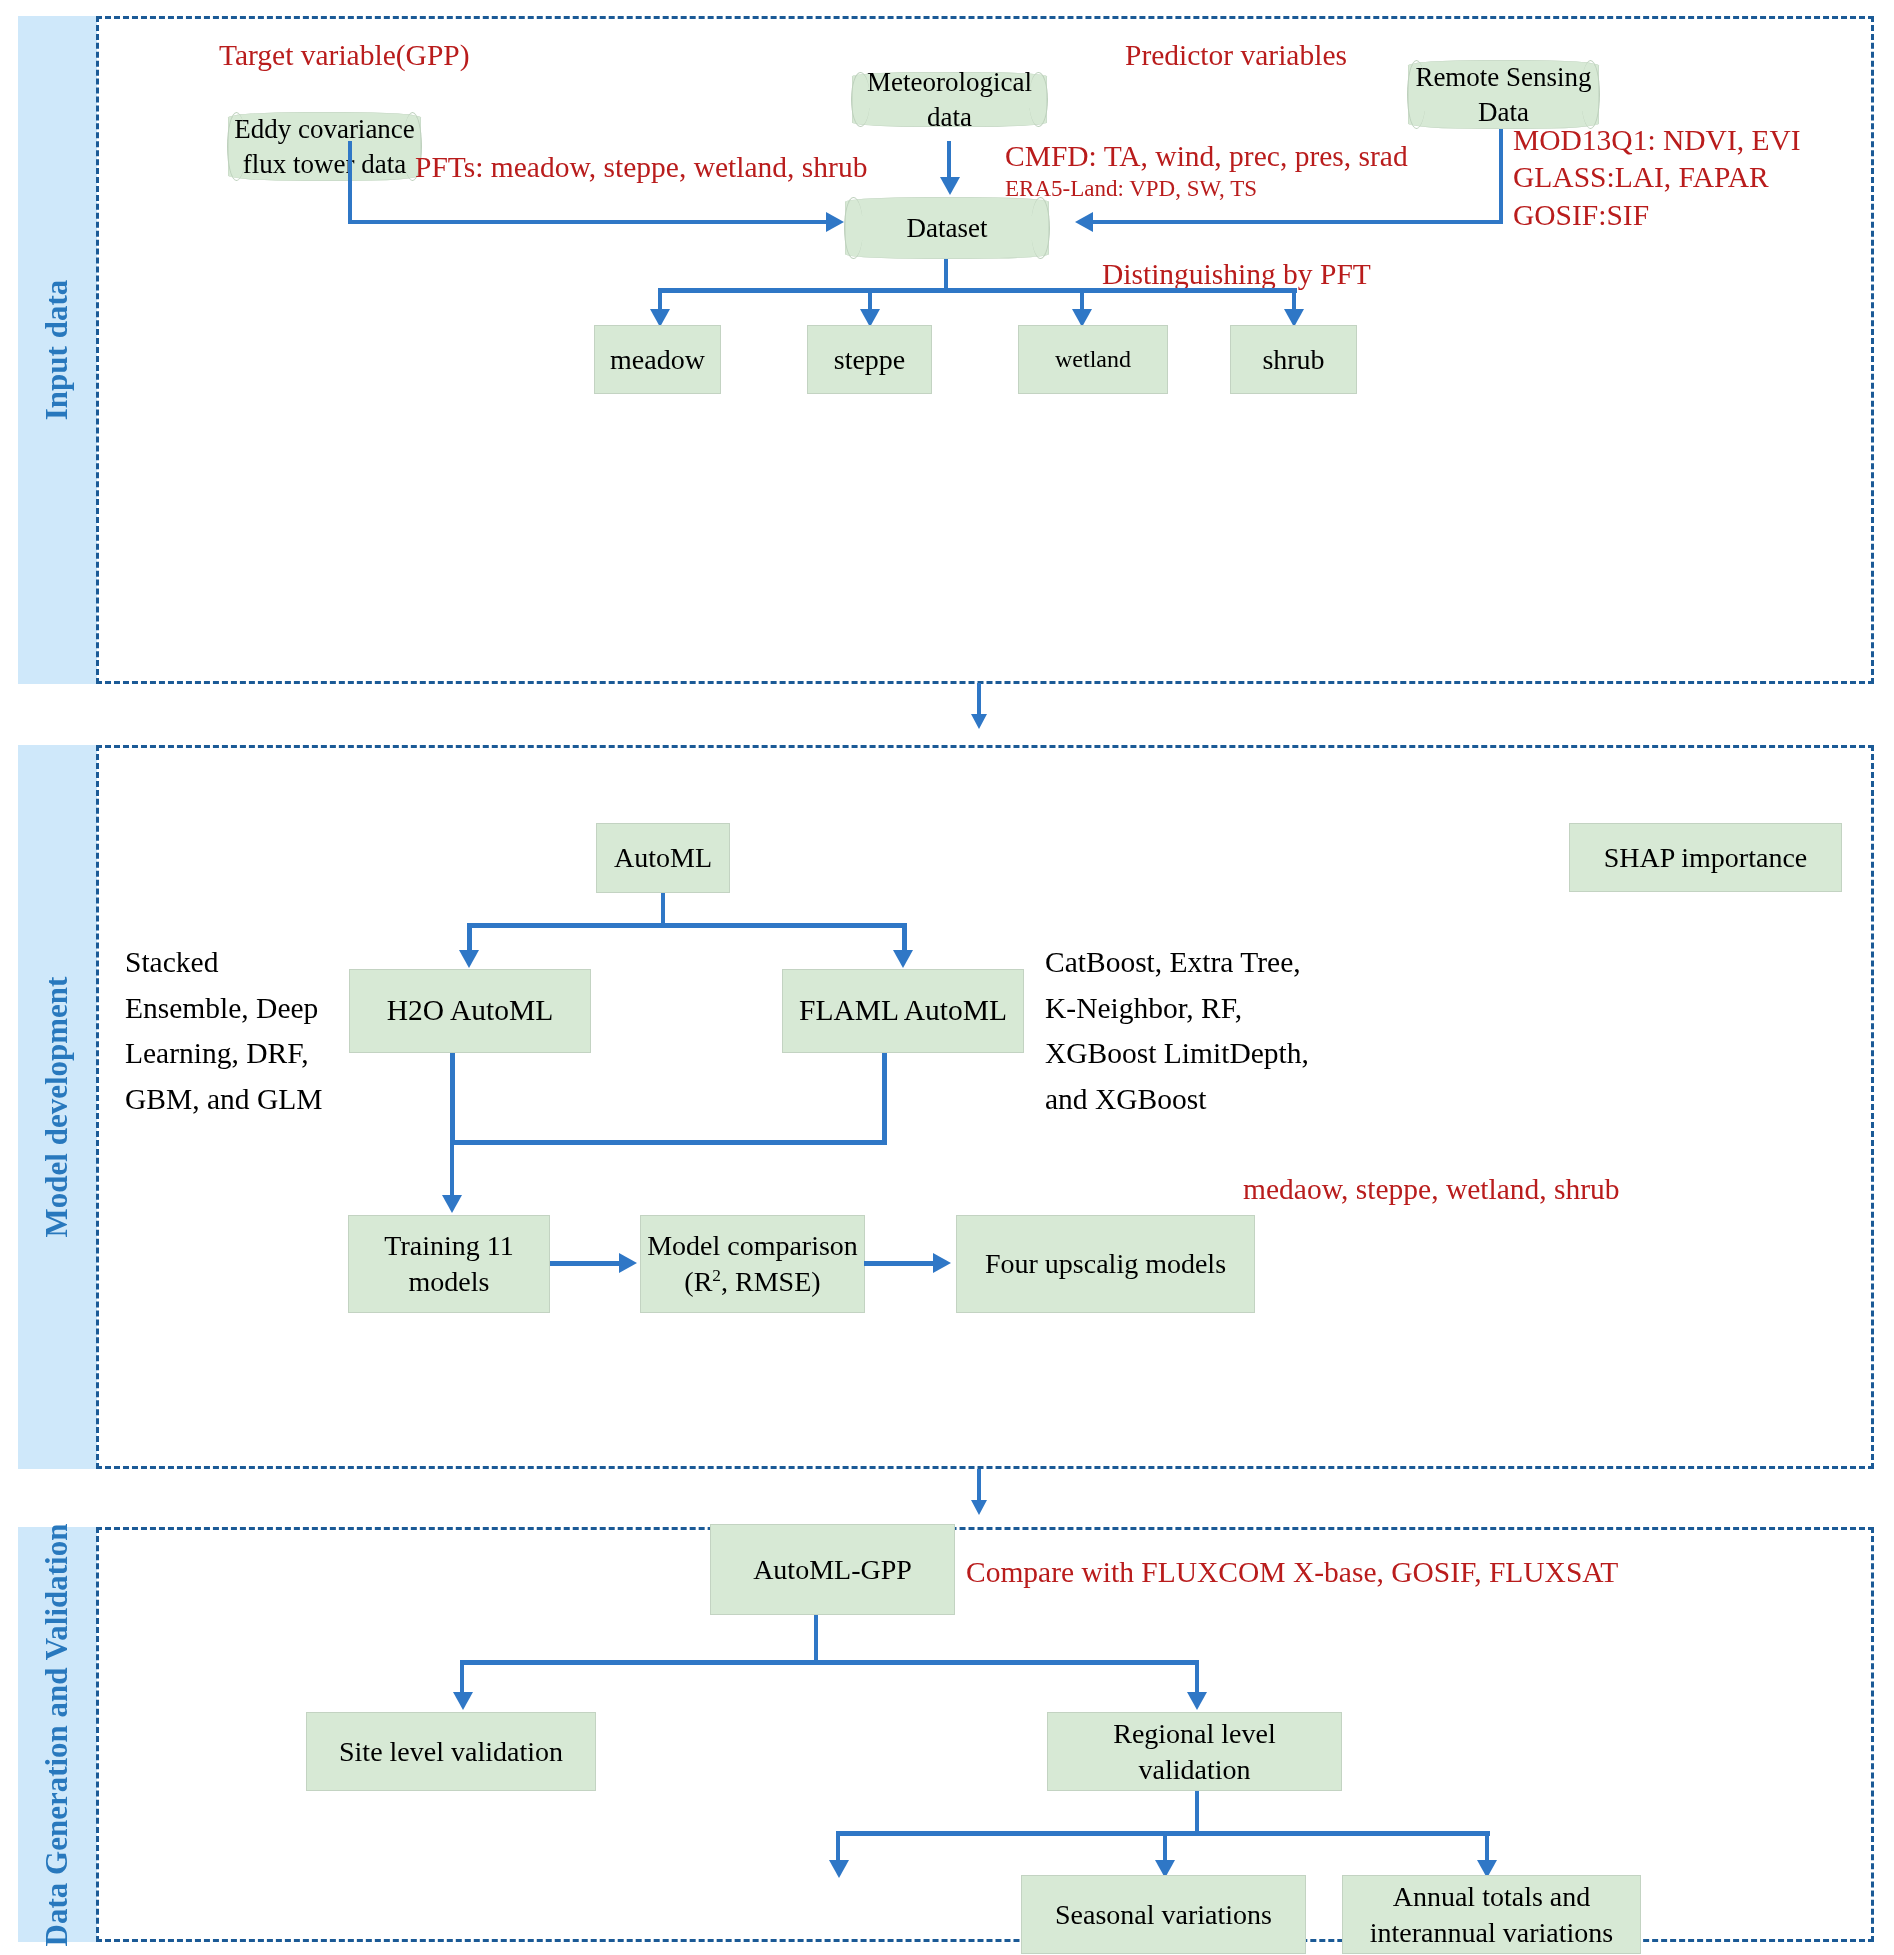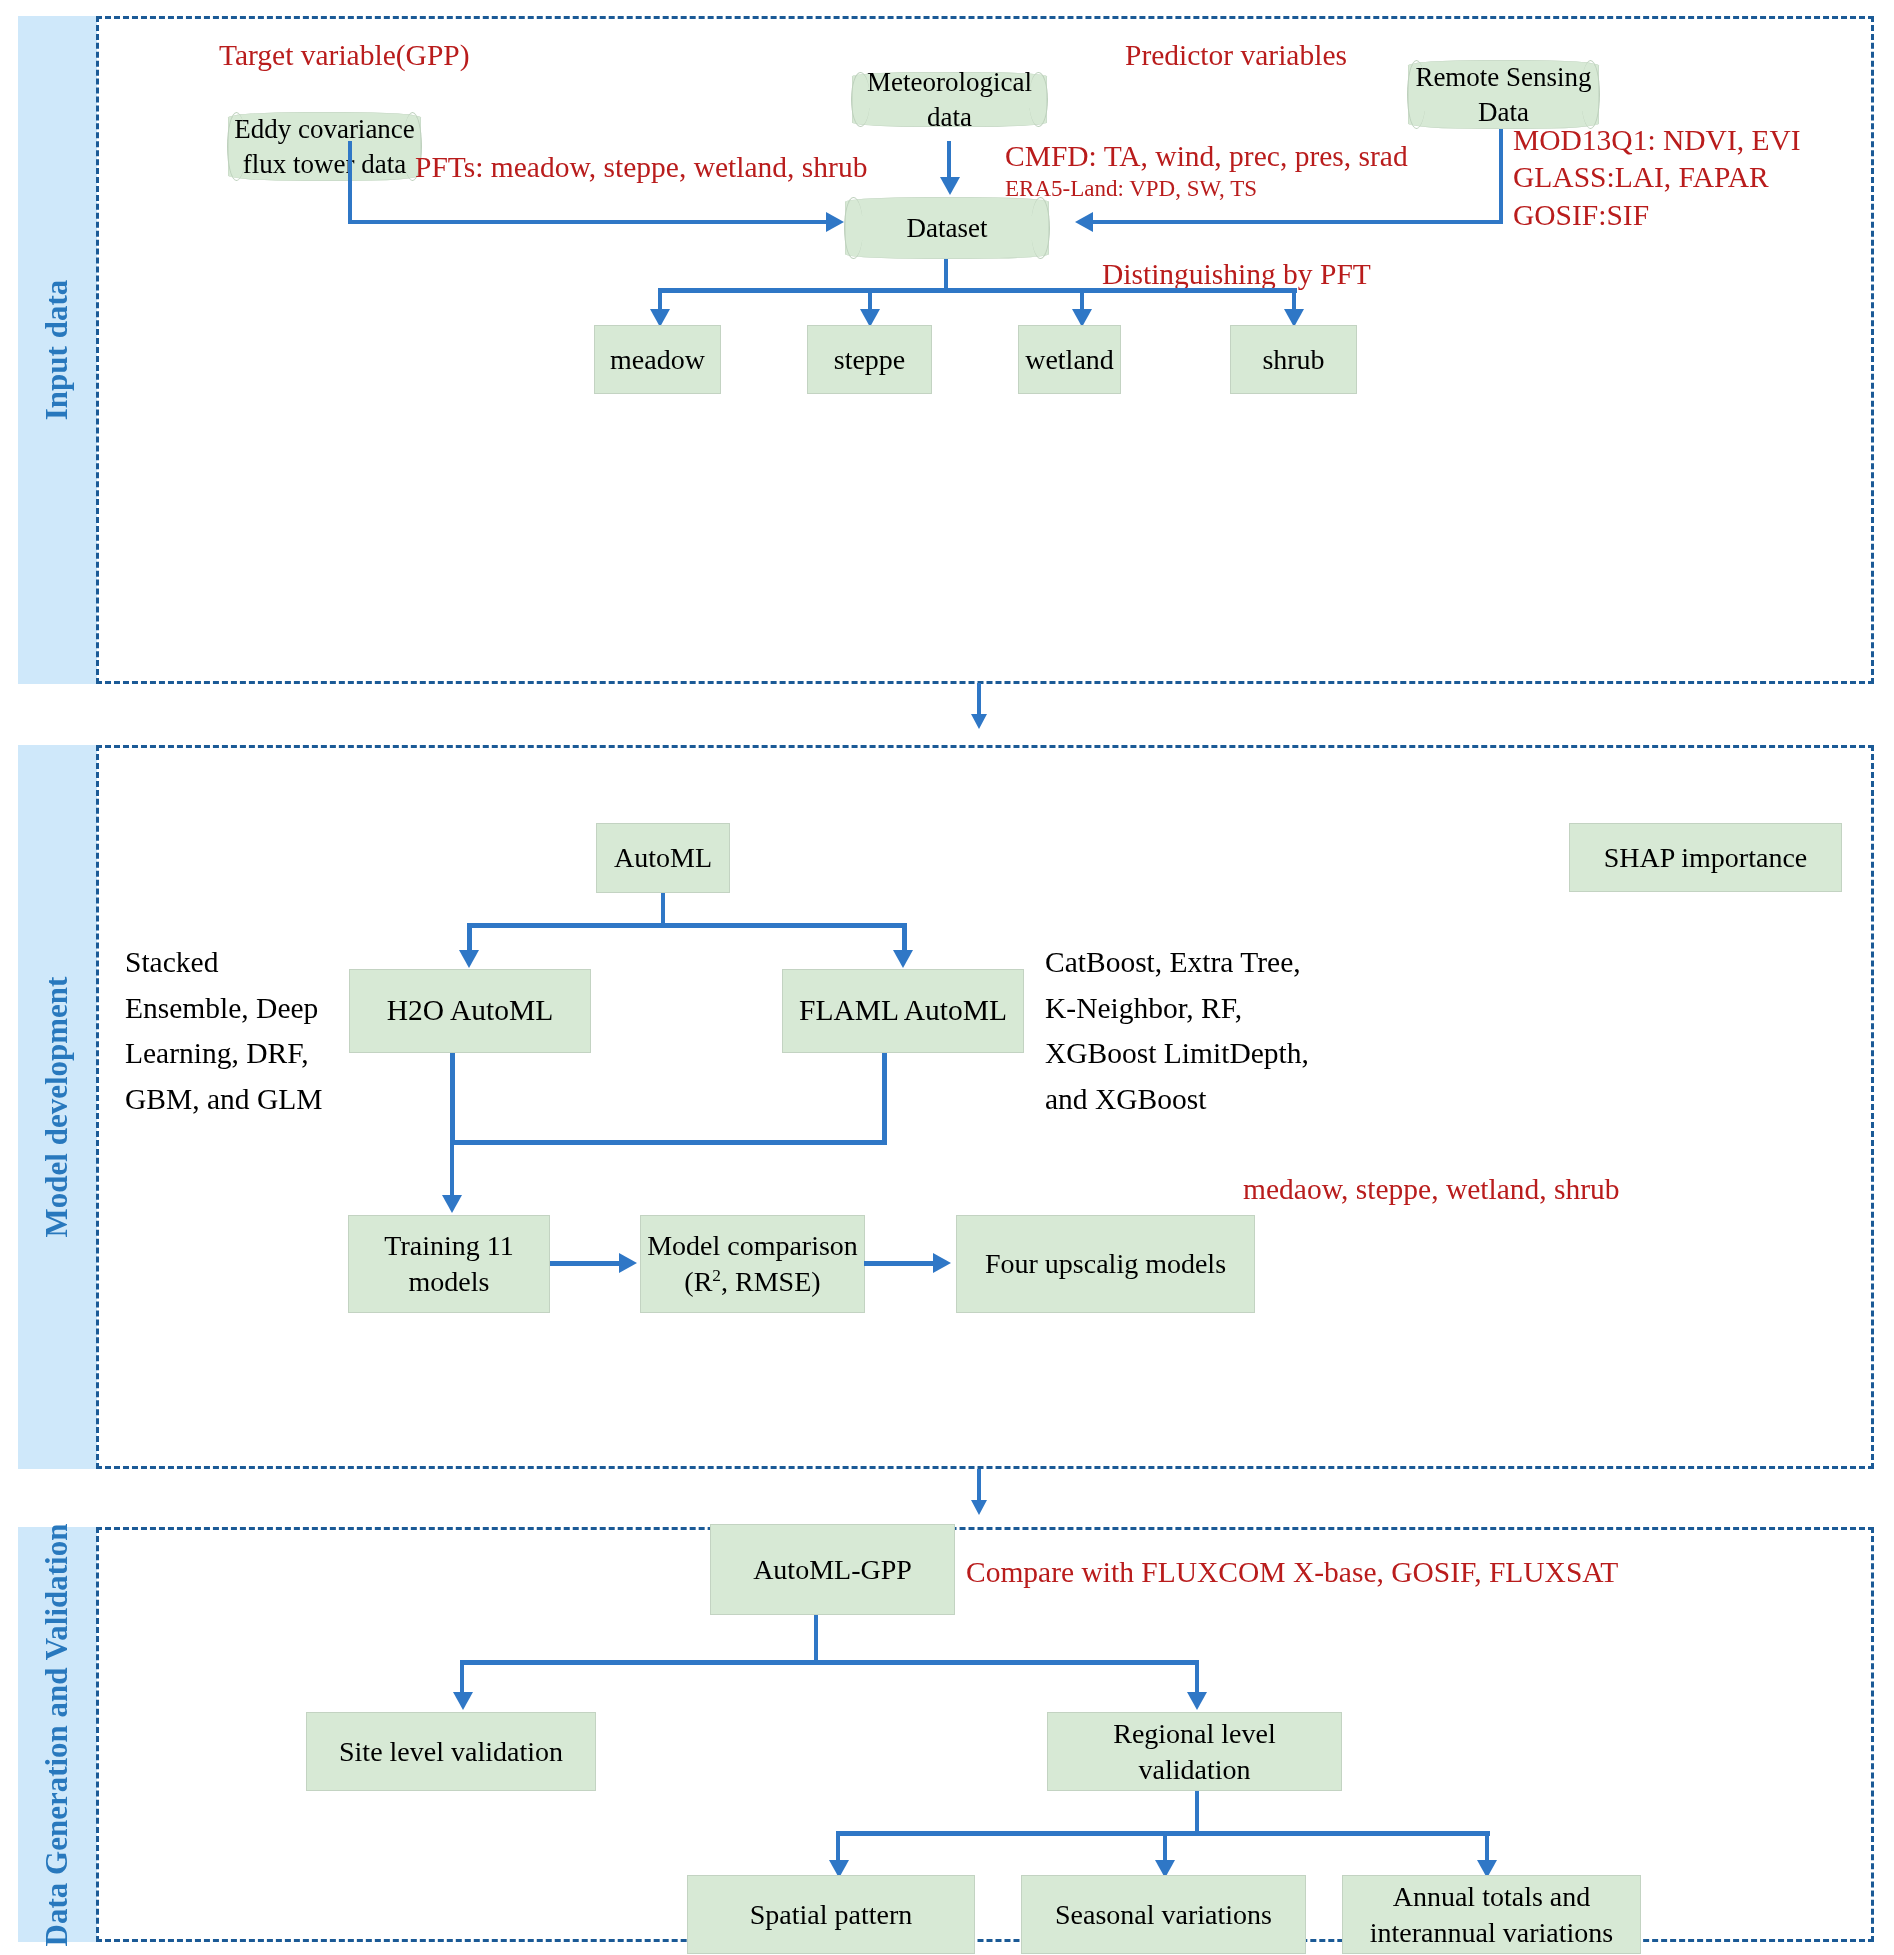--- a/index.html
+++ b/index.html
@@ -106,21 +106,21 @@
   <div class="arrow down" style="left:860px;top:309px;"></div>
 
   <div class="ln v thin" style="left:1080px;top:288px;height:27px;"></div>
   <div class="arrow down" style="left:1072px;top:309px;"></div>
 
   <div class="ln v thin" style="left:1292px;top:288px;height:27px;"></div>
   <div class="arrow down" style="left:1284px;top:309px;"></div>
 
   <div class="box" style="left:594px;top:325px;width:127px;height:69px;font-size:28px;">meadow</div>
   <div class="box" style="left:807px;top:325px;width:125px;height:69px;font-size:28px;">steppe</div>
-  <div class="box" style="left:1018px;top:325px;width:103px;height:69px;font-size:28px;">wetland</div>
+  <div class="box" style="left:1018px;top:325px;width:150px;height:69px;font-size:24px;">wetland</div>
   <div class="box" style="left:1230px;top:325px;width:127px;height:69px;font-size:28px;">shrub</div>
 
   <div class="ln v thin" style="left:977px;top:683px;height:34px;"></div>
   <div class="arrow down sm" style="left:971px;top:714px;"></div>
 
   <div class="strip" style="left:17.6px;top:745px;width:79px;height:724px;">
     <span class="vlabel" style="font-size:31px;">Model development</span>
   </div>
   <div class="panel" style="left:96px;top:745px;width:1778px;height:724px;"></div>
 
@@ -198,19 +198,18 @@
 
   <div class="ln v thin" style="left:1195px;top:1791px;height:44px;"></div>
   <div class="ln h" style="left:836px;top:1831px;width:654px;"></div>
   <div class="ln v thin" style="left:836px;top:1831px;height:34px;"></div>
   <div class="arrow down" style="left:829px;top:1860px;"></div>
   <div class="ln v thin" style="left:1163px;top:1831px;height:34px;"></div>
   <div class="arrow down" style="left:1155px;top:1860px;"></div>
   <div class="ln v thin" style="left:1485px;top:1831px;height:34px;"></div>
   <div class="arrow down" style="left:1477px;top:1860px;"></div>
 
-  <div class="box" style="left:687px;top:1875px;width:288px;height:79px;font-size:28px;">Spatial pattern</div>
   <div class="box" style="left:1021px;top:1875px;width:285px;height:79px;font-size:28px;">Seasonal variations</div>
   <div class="box" style="left:1342px;top:1875px;width:299px;height:79px;font-size:28px;white-space:pre-line;">Annual totals and
 interannual variations</div>
 
 </div>
 
 
 </body></html>

